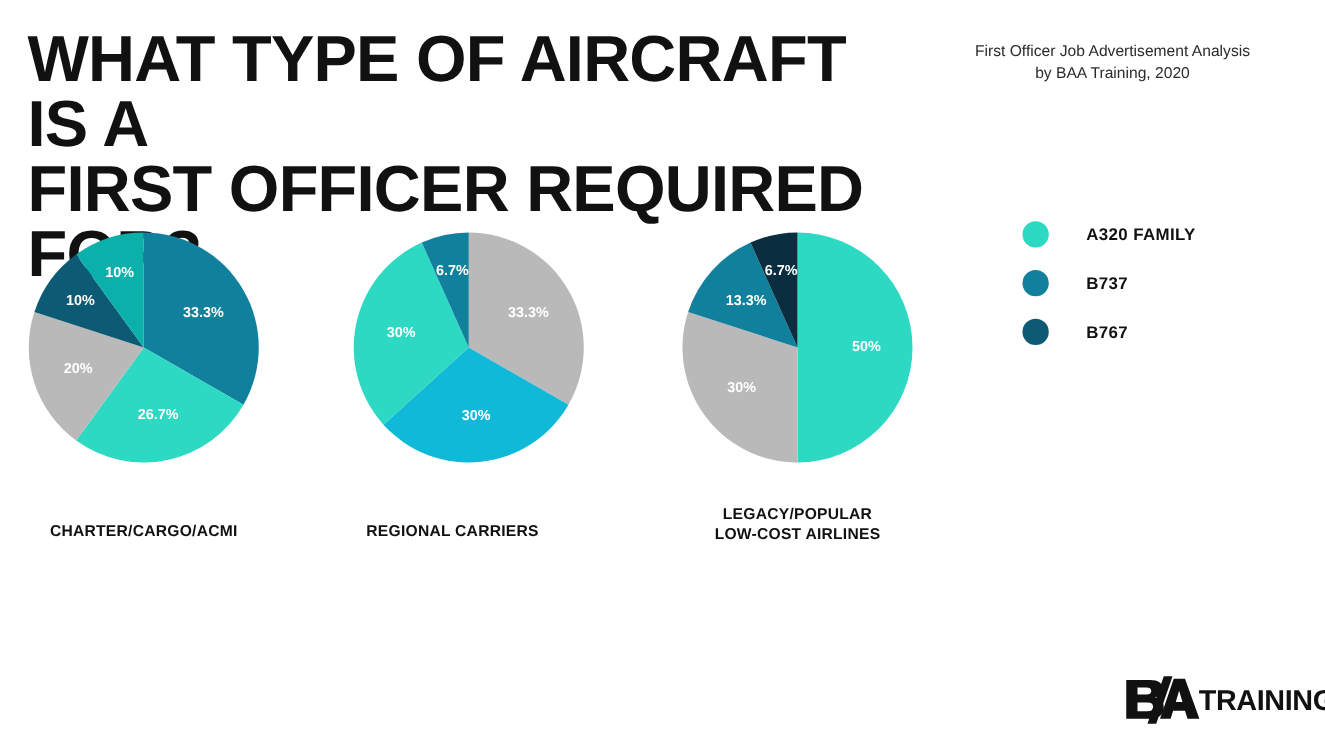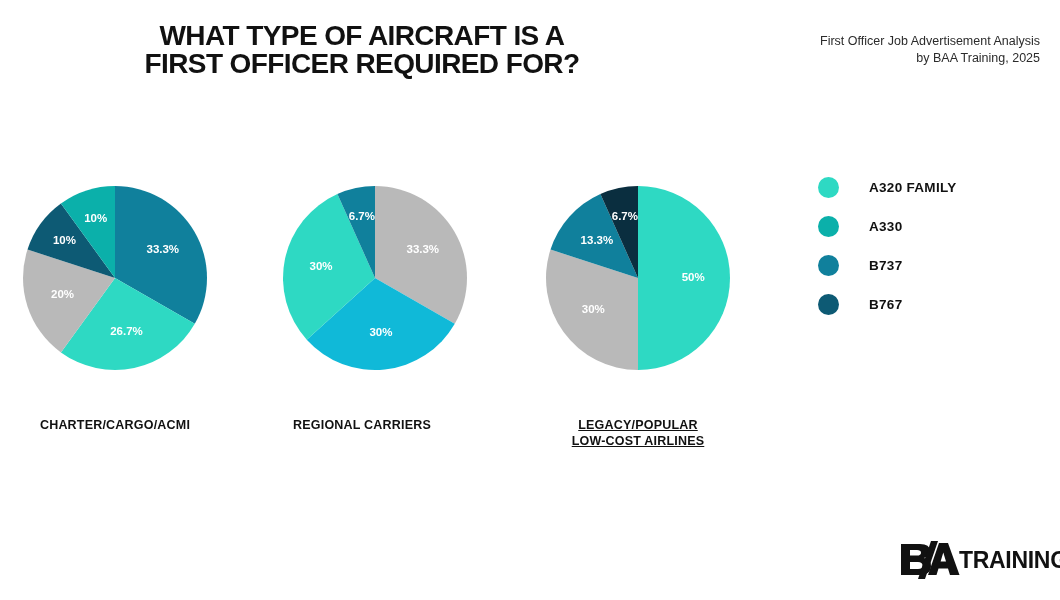--- a/index.html
+++ b/index.html
@@ -8,33 +8,32 @@
     background:#ffffff;
     font-family:"Liberation Sans", sans-serif;
     overflow:hidden;
   }
   #root { position:relative; width:1060px; height:600px; }
 
   
   .title {
     position:absolute; left:22px; top:22px;
     width:680px;
-    font-size:28px; line-height:1.0;
+    font-size:52px; line-height:1.0;
     font-weight:bold; letter-spacing:-0.6px;
     color:#111111;
     text-transform:uppercase;
     font-stretch:condensed;
-    text-align:center;
   }
   .title-line { display:block; }
 
   .subtitle {
     position:absolute; right:20px; top:33px;
     width:300px;
-    text-align:right;
+    text-align:center;
     font-size:12.5px; line-height:1.35;
     color:#2b2b2b;
   }
   .subtitle span { display:block; }
 
   
   .pie-wrap { position:absolute; }
   .pie-svg { display:block; overflow:visible; }
   .slice-label {
     font-size:11.5px;
@@ -98,21 +97,21 @@
 
 <div id="root">
 
   <div class="title">
     <span class="title-line">WHAT TYPE OF AIRCRAFT IS A</span>
     <span class="title-line">FIRST OFFICER REQUIRED FOR?</span>
   </div>
 
   <div class="subtitle">
     <span>First Officer Job Advertisement Analysis</span>
-    <span>by BAA Training, 2025</span>
+    <span>by BAA Training, 2020</span>
   </div>
 
   <div id="pies">
       <div class="pie-wrap" style="left: 17px; top: 180px; width: 196px; height: 196px;">
         <svg class="pie-svg" width="196" height="196" viewBox="0 0 196 196">
           <path d="M 98 98 L 98.00 6.00 A 92 92 0 0 1 177.77 143.83 Z" fill="#10809c"></path>
           <path d="M 98 98 L 177.77 143.83 A 92 92 0 0 1 43.92 172.43 Z" fill="#2ed9c3"></path>
           <path d="M 98 98 L 43.92 172.43 A 92 92 0 0 1 10.50 69.57 Z" fill="#b9b9b9"></path>
           <path d="M 98 98 L 10.50 69.57 A 92 92 0 0 1 43.92 23.57 Z" fill="#0d5a74"></path>
           <path d="M 98 98 L 43.92 23.57 A 92 92 0 0 1 98.00 6.00 Z" fill="#0bb0aa"></path>
@@ -146,34 +145,30 @@
           <path d="M 98 98 L 98.00 6.00 A 92 92 0 0 1 98.00 190.00 Z" fill="#2ed9c3"></path>
           <path d="M 98 98 L 98.00 190.00 A 92 92 0 0 1 10.50 69.57 Z" fill="#b9b9b9"></path>
           <path d="M 98 98 L 10.50 69.57 A 92 92 0 0 1 60.40 14.03 Z" fill="#10809c"></path>
           <path d="M 98 98 L 60.40 14.03 A 92 92 0 0 1 98.00 6.00 Z" fill="#0a2e3f"></path>
           <text class="slice-label" x="153.2" y="98.0">50%</text>
           <text class="slice-label" x="53.3" y="130.4">30%</text>
           <text class="slice-label" x="56.9" y="61.1">13.3%</text>
           <text class="slice-label" x="84.9" y="36.8">6.7%</text>
         </svg>
       </div>
-      <div class="pie-caption" style="left: 508px; top: 418px; text-decoration: underline;">
+      <div class="pie-caption" style="left: 508px; top: 404px;">
         <span>LEGACY/POPULAR</span>
         <span>LOW-COST AIRLINES</span>
       </div>
     </div>
 
   <div class="legend" id="legend">
       <div class="legend-row">
         <div class="legend-dot" style="background: rgb(46, 217, 195);"></div>
         <span class="legend-label">A320 FAMILY</span>
-      </div>
-      <div class="legend-row">
-        <div class="legend-dot" style="background: rgb(11, 176, 170);"></div>
-        <span class="legend-label">A330</span>
       </div>
       <div class="legend-row">
         <div class="legend-dot" style="background: rgb(16, 128, 156);"></div>
         <span class="legend-label">B737</span>
       </div>
       <div class="legend-row">
         <div class="legend-dot" style="background: rgb(13, 90, 116);"></div>
         <span class="legend-label">B767</span>
       </div>
     </div>

